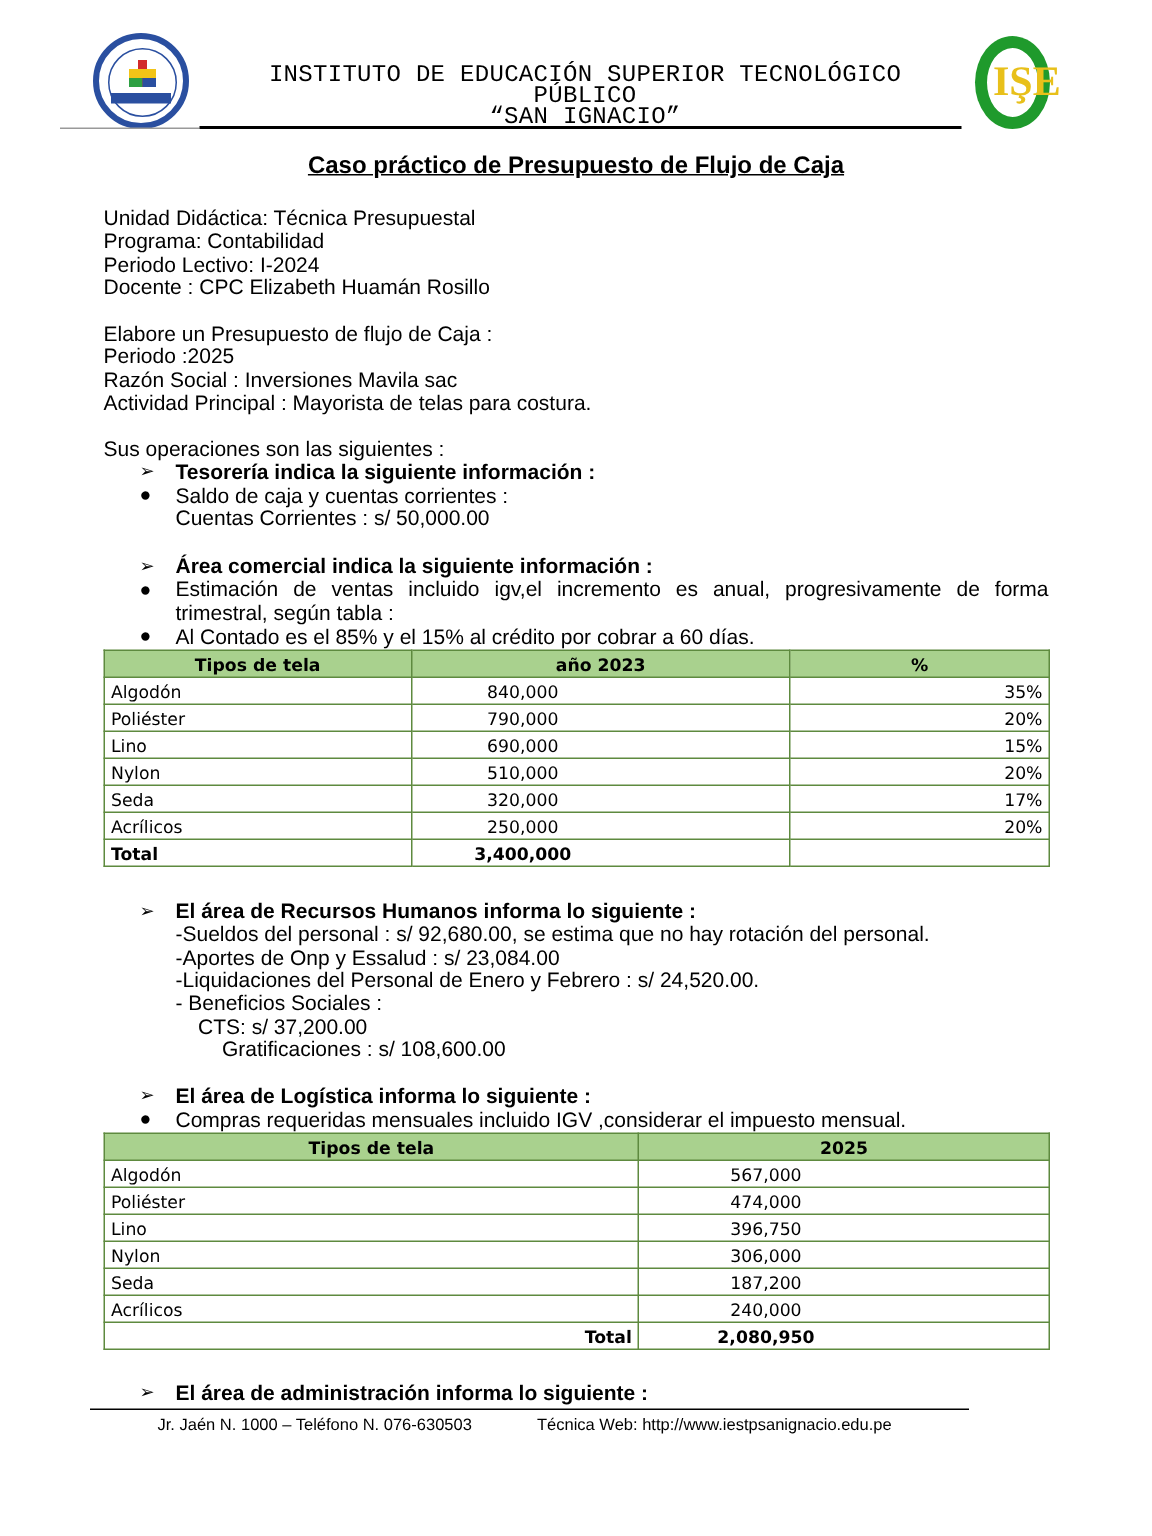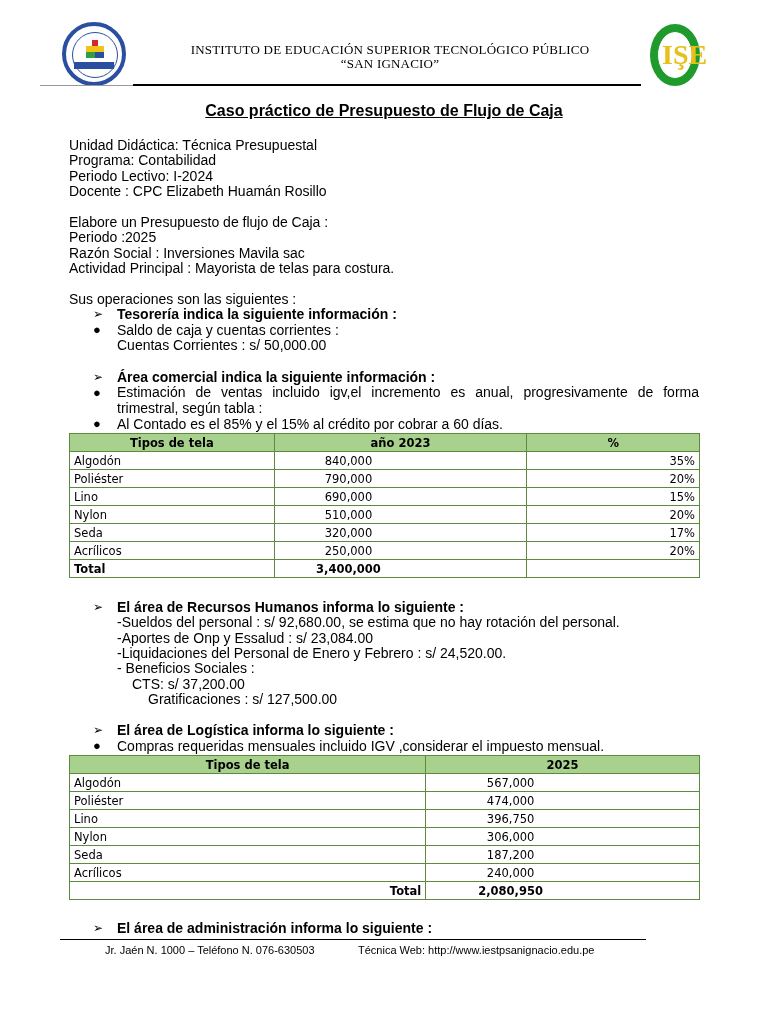--- a/index.html
+++ b/index.html
@@ -7,21 +7,21 @@
 
   .hdr-logo-left { position: absolute; left: 62px; top: 22px; width: 64px; height: 64px; border-radius: 50%; border: 4px solid #2a4fa0; box-sizing: border-box; background: #fff; }
   .hdr-logo-left .inner { position: absolute; left: 6px; top: 6px; width: 44px; height: 44px; border-radius: 50%; border: 1px solid #2a4fa0; }
   .hdr-logo-left .cross { position: absolute; left: 20px; top: 14px; width: 18px; height: 18px; }
   .hdr-logo-left .cross .r { position:absolute; left:6px; top:0; width:6px; height:18px; background:#d22a2a; }
   .hdr-logo-left .cross .y { position:absolute; left:0; top:6px; width:18px; height:6px; background:#f2c418; }
   .hdr-logo-left .cross .g { position:absolute; left:0; top:12px; width:9px; height:6px; background:#2ea043; }
   .hdr-logo-left .cross .b { position:absolute; left:9px; top:12px; width:9px; height:6px; background:#2a4fa0; }
   .hdr-logo-left .banner { position:absolute; left:8px; top:36px; width:40px; height:7px; background:#2a4fa0; }
 
-  .hdr-title { position: absolute; left: 150px; top: 43px; width: 480px; text-align: center; font-family: Liberation Serif, serif; font-size: 13px; line-height: 14px; letter-spacing: 0.2px; }
+  .hdr-title { position: absolute; left: 150px; top: 43px; width: 480px; text-align: center; font-family: Liberation Mono, monospace; font-size: 16px; line-height: 14px; letter-spacing: 0.2px; }
   .hdr-rule { position: absolute; left: 133px; top: 84px; width: 508px; height: 2px; background: #000; }
   .hdr-rule-grey { position: absolute; left: 40px; top: 85px; width: 93px; height: 1px; background: #999; }
 
   .hdr-logo-right { position: absolute; left: 650px; top: 20px; width: 50px; height: 68px; }
   .gear { position:absolute; left:0; top:4px; width:50px; height:62px; border-radius:50%/50%; background:#1f9a2c; }
   .gear-inner { position:absolute; left:7px; top:11px; width:36px; height:48px; border-radius:50%/50%; background:#fff; border: 1px solid #1f9a2c; box-sizing:border-box; }
   .gear-letters { position:absolute; left:12px; top:17px; width:26px; height:36px; text-align:center; font-family:"Liberation Serif", serif; font-weight:bold; font-size:28px; line-height:36px; color:#e8c01a; }
 
   .doc-title { position: absolute; left: 0; width: 768px; top: 102px; text-align: center; font-size: 16px; font-weight: bold; text-decoration: underline; }
 
@@ -145,21 +145,21 @@
 </tbody>
   </table>
 
 <div class="arrow" style="top:599px">➢</div>
 <div class="line ind b" style="top:599px">El área de Recursos Humanos informa lo siguiente :</div>
 <div class="line ind" style="top:614px">-Sueldos del personal : s/ 92,680.00, se estima que no hay rotación del personal.</div>
 <div class="line ind" style="top:630px">-Aportes de Onp y Essalud : s/ 23,084.00</div>
 <div class="line ind" style="top:645px">-Liquidaciones del Personal de Enero y Febrero : s/ 24,520.00.</div>
 <div class="line ind" style="top:660px">- Beneficios Sociales :</div>
 <div class="line" style="top:676px; left:132px">CTS: s/ 37,200.00</div>
-<div class="line" style="top:691px; left:148px">Gratificaciones : s/ 127,500.00</div>
+<div class="line" style="top:691px; left:148px">Gratificaciones : s/ 108,600.00</div>
 
 <div class="arrow" style="top:722px">➢</div>
 <div class="line ind b" style="top:722px">El área de Logística informa lo siguiente :</div>
 <div class="dot" style="top:738px">●</div>
 <div class="line ind" style="top:738px">Compras requeridas mensuales incluido IGV ,considerar el impuesto mensual.</div>
 
 <table class="tela" style="top:755px; width:631px;">
   <colgroup>
       <col style="width:357px">
       <col style="width:274px">

